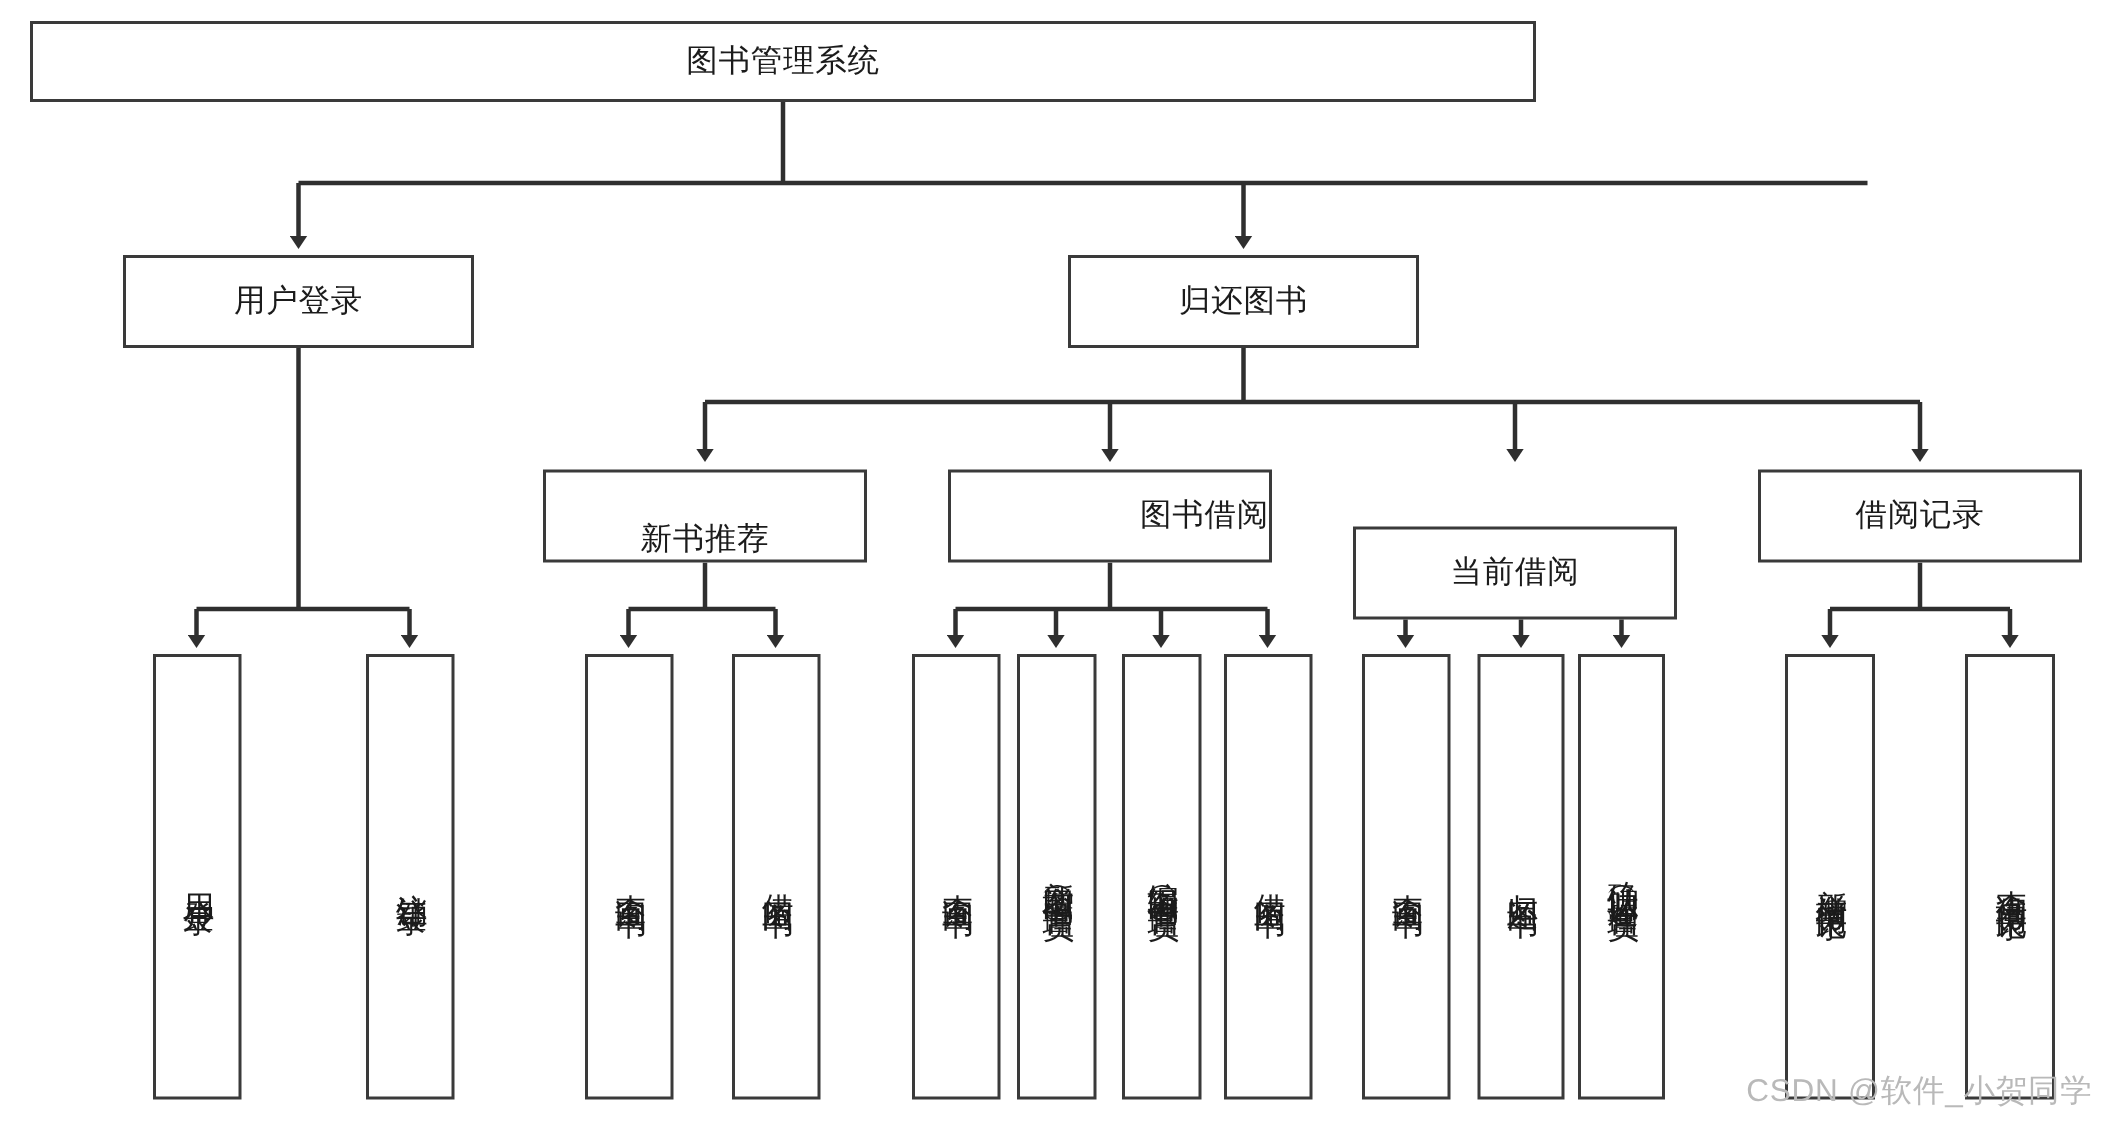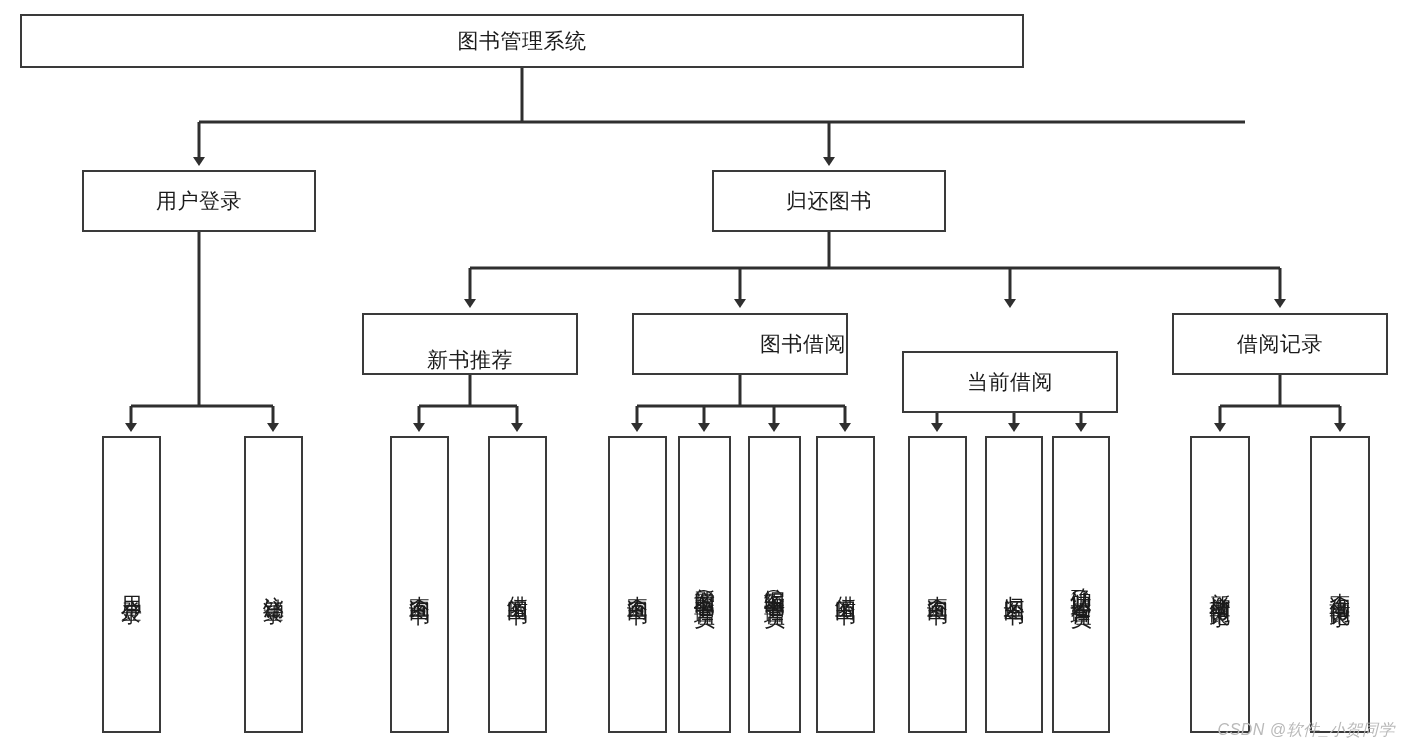--- a/index.html
+++ b/index.html
@@ -53,26 +53,25 @@
     text-orientation: upright;
     font-size: 21px;
     letter-spacing: 3px;
     line-height: 1.05;
     white-space: nowrap;
   }
   .watermark {
     position: absolute;
     right: 10px;
     bottom: 6px;
-    font-size: 16px;
+    font-size: 21px;
     color: #b9b9b9;
     letter-spacing: 0.5px;
     white-space: nowrap;
     user-select: none;
-    font-style: italic;
   }
 </style>
 </head>
 <body>
 
 <div id="canvas">
 
   <svg class="wires" viewBox="0 0 1405 747">
     <defs>
       <marker id="arrow" markerWidth="10" markerHeight="12" refX="1" refY="6" orient="auto" markerUnits="userSpaceOnUse">

